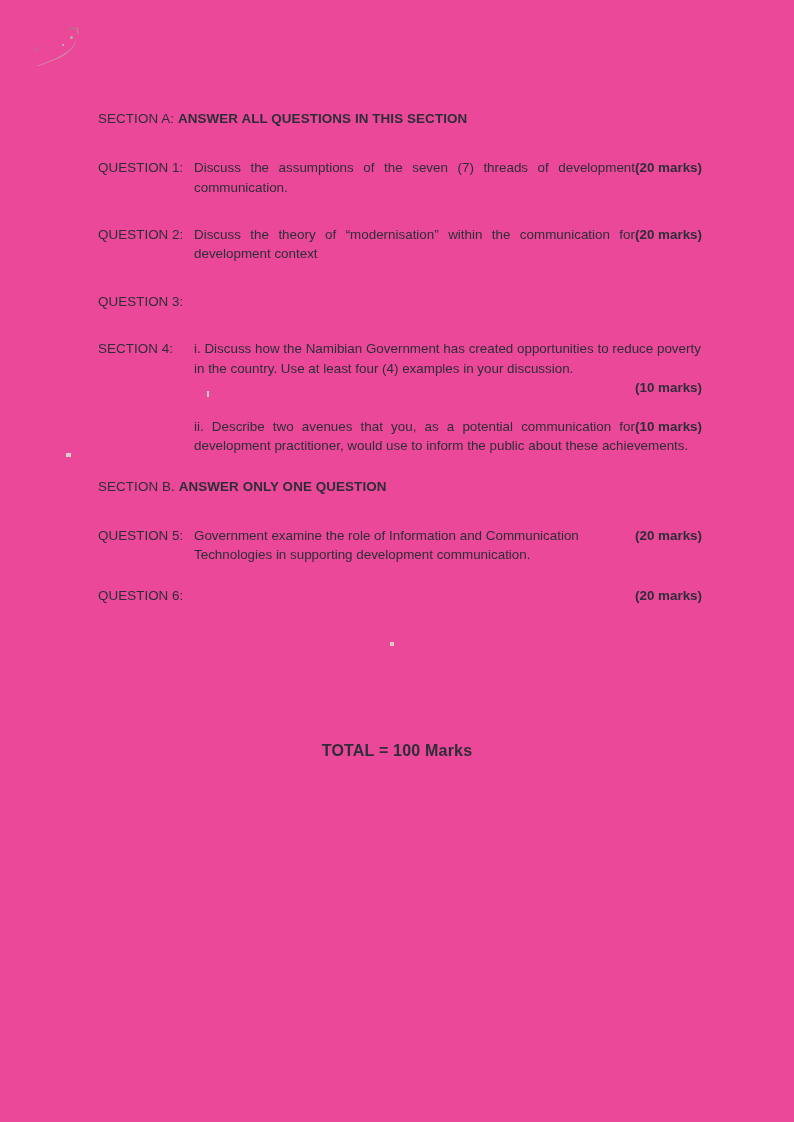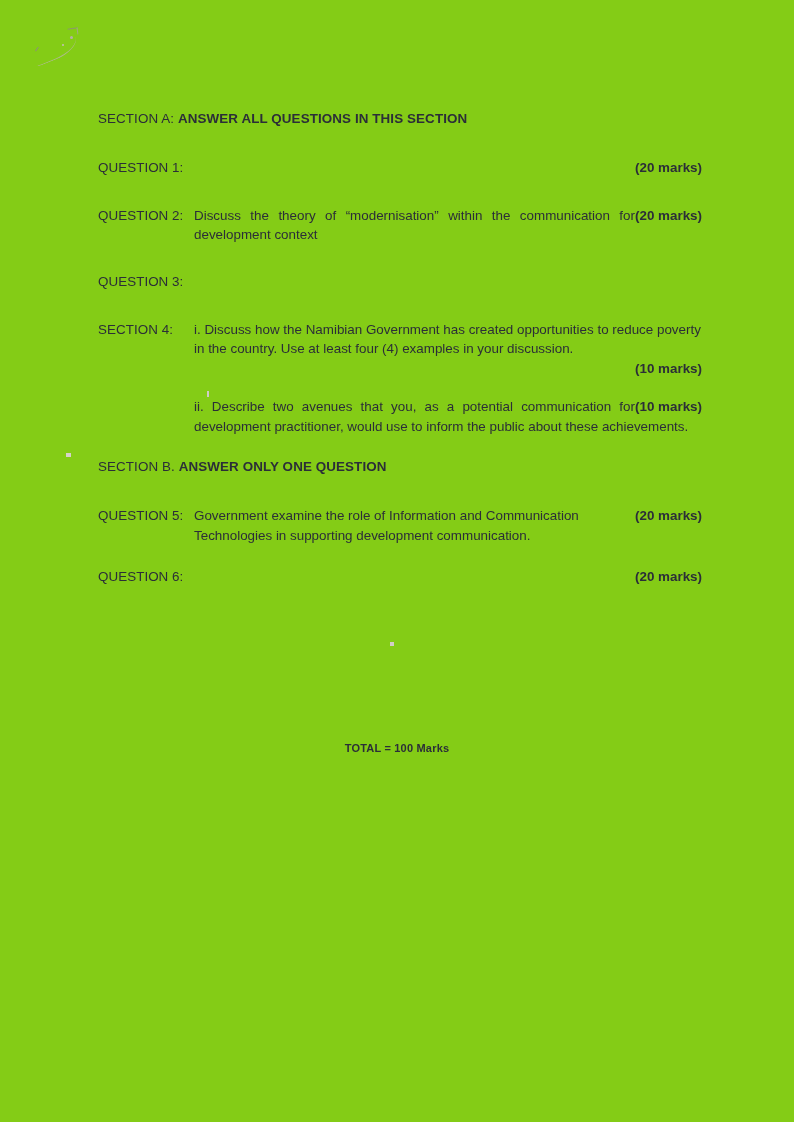--- a/index.html
+++ b/index.html
@@ -13,21 +13,21 @@
     height: 1122px;
     position: relative;
     font-family: "Liberation Sans", sans-serif;
     color: #2b2e38;
     overflow: hidden;
   }
 
   .page {
     position: absolute;
     inset: 0;
-    background: #84cc16;
+    background: #ec4899;
   }
 
   
   .artifact {
     position: absolute;
     pointer-events: none;
   }
   .scan-stroke-1 {
     left: 32px; top: 36px;
     width: 46px; height: 22px;
@@ -122,21 +122,21 @@
   }
 
   .sub-gap { height: 19.4px; }
 
   .total {
     position: absolute;
     left: 0;
     top: 742px;
     width: 794px;
     text-align: center;
-    font-size: 11px;
+    font-size: 16px;
     font-weight: 700;
     letter-spacing: .2px;
   }
 
   
   .gap-22 { height: 22px; }
   .gap-20 { height: 20px; }
   .gap-14 { height: 14px; }
 </style>
 </head>
@@ -158,21 +158,21 @@
     <div class="section-head">
       <span class="sh-label">SECTION A:</span>
       <span class="sh-title">ANSWER ALL QUESTIONS IN THIS SECTION</span>
     </div>
 
     <div class="gap-22"></div>
 
     <div class="qblock">
       <div class="q-label">QUESTION 1:</div>
       <div class="q-body">
-        <p class="q-para no-stretch"><span class="marks-inline-right">(20 marks)</span></p>
+        <p class="q-para no-stretch"><span class="marks-inline-right">(20 marks)</span><span>Discuss the assumptions of the seven (7) threads of development communication.</span></p>
       </div>
     </div>
 
     <div class="gap-20"></div>
 
     <div class="qblock">
       <div class="q-label">QUESTION 2:</div>
       <div class="q-body">
         <p class="q-para no-stretch"><span class="marks-inline-right">(20 marks)</span><span>Discuss the theory of “modernisation” within the communication for development context</span></p>
       </div>

